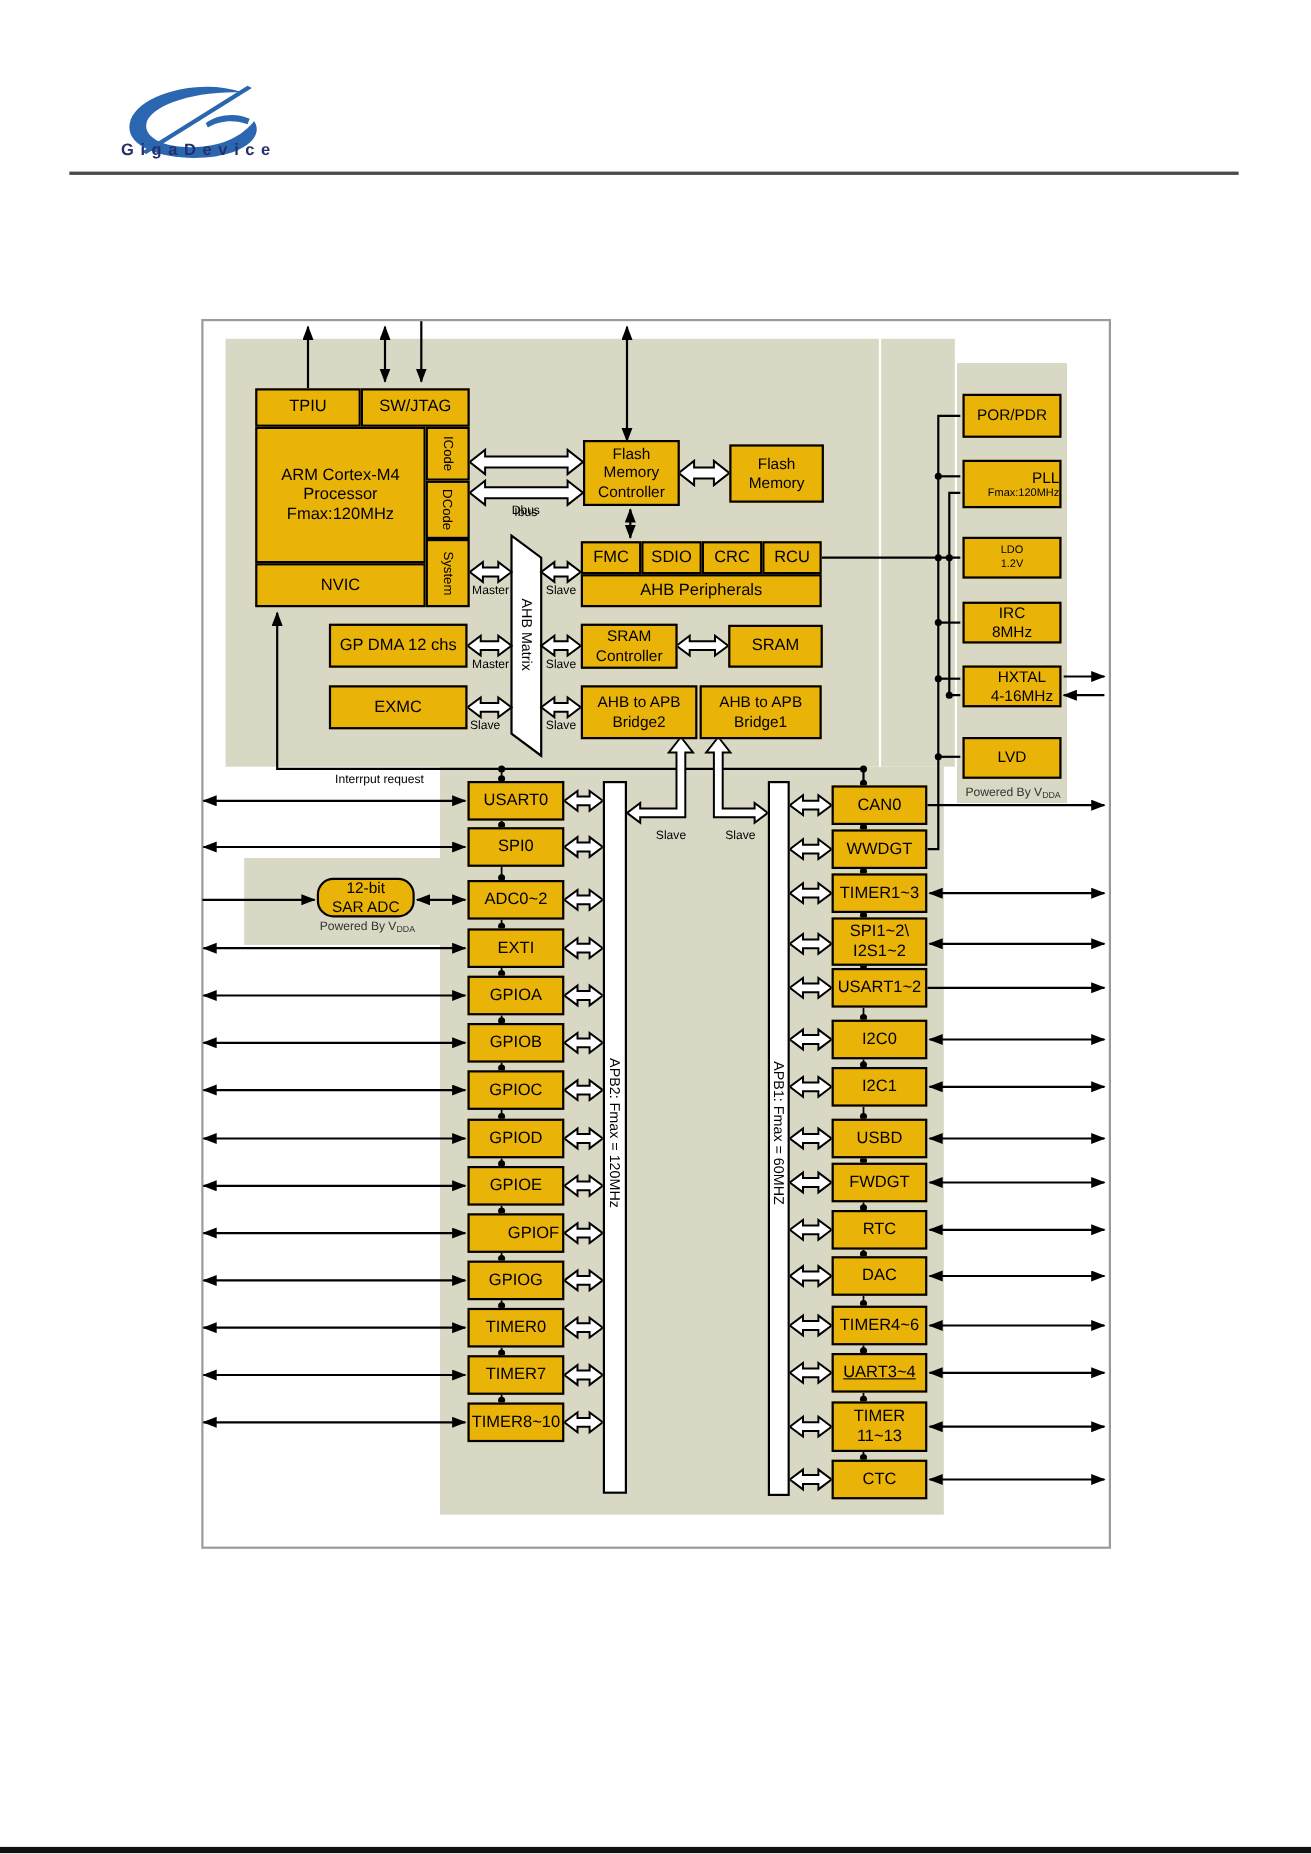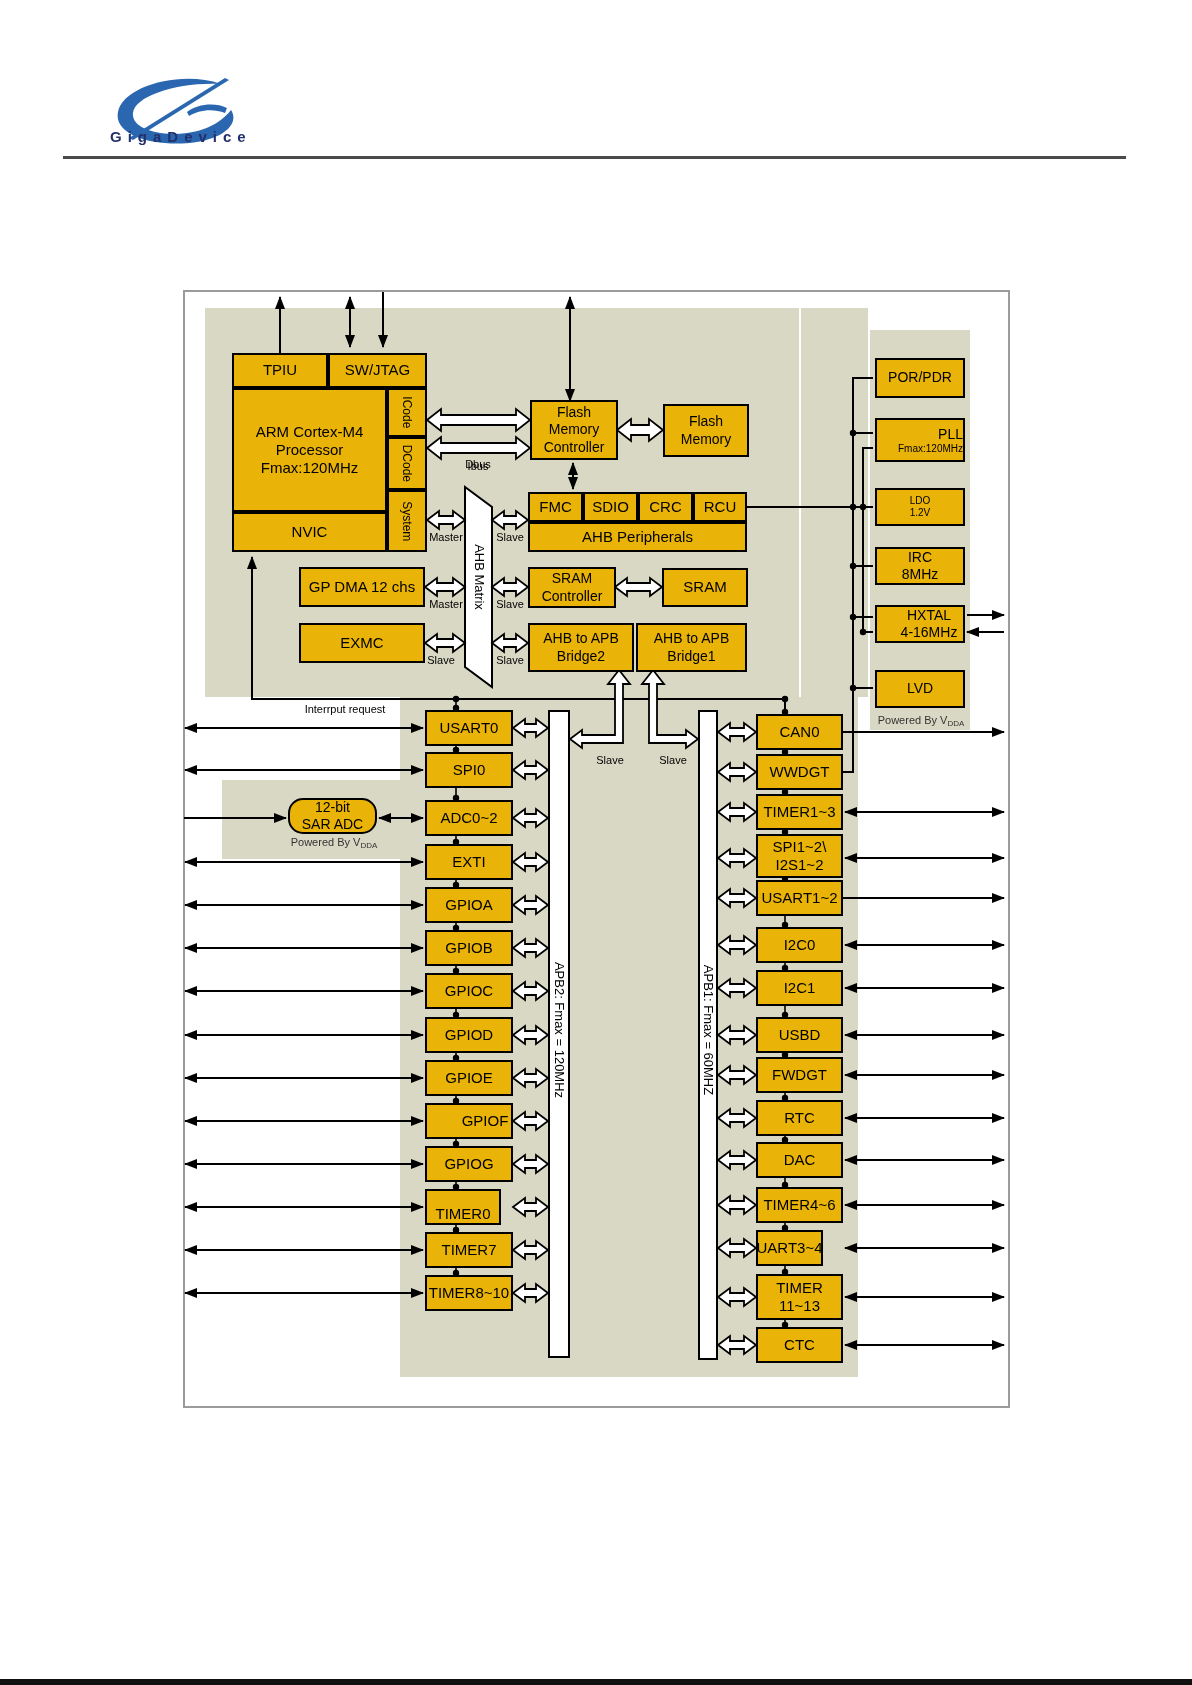--- a/index.html
+++ b/index.html
@@ -366,21 +366,21 @@
       </div>
       <div class="box" style="left: 425px; top: 1060px; width: 88px; height: 36px;">
         <span>GPIOE</span>
       </div>
       <div class="box" style="left: 425px; top: 1103px; width: 88px; height: 36px; padding-left: 32px;">
         <span>GPIOF</span>
       </div>
       <div class="box" style="left: 425px; top: 1146px; width: 88px; height: 36px;">
         <span>GPIOG</span>
       </div>
-      <div class="box" style="left: 425px; top: 1189px; width: 76px; height: 36px; justify-content: flex-end;">
+      <div class="box" style="left: 425px; top: 1189px; width: 88px; height: 36px;">
         <span>TIMER0</span>
       </div>
       <div class="box" style="left: 425px; top: 1232px; width: 88px; height: 36px;">
         <span>TIMER7</span>
       </div>
       <div class="box" style="left: 425px; top: 1275px; width: 88px; height: 36px;">
         <span>TIMER8~10</span>
       </div>
       <div class="box" style="left: 756px; top: 714px; width: 87px; height: 36px;">
         <span>CAN0</span>
@@ -412,21 +412,21 @@
       </div>
       <div class="box" style="left: 756px; top: 1100px; width: 87px; height: 36px;">
         <span>RTC</span>
       </div>
       <div class="box" style="left: 756px; top: 1142px; width: 87px; height: 36px;">
         <span>DAC</span>
       </div>
       <div class="box" style="left: 756px; top: 1187px; width: 87px; height: 36px;">
         <span>TIMER4~6</span>
       </div>
-      <div class="box" style="left: 756px; top: 1230px; width: 67px; height: 36px;">
+      <div class="box" style="left: 756px; top: 1230px; width: 87px; height: 36px; text-decoration: underline;">
         <span>UART3~4</span>
       </div>
       <div class="box" style="left: 756px; top: 1274px; width: 87px; height: 46px;">
         <span>TIMER</span>
         <span>11~13</span>
       </div>
       <div class="box" style="left: 756px; top: 1327px; width: 87px; height: 36px;">
         <span>CTC</span>
       </div>
     </div>

